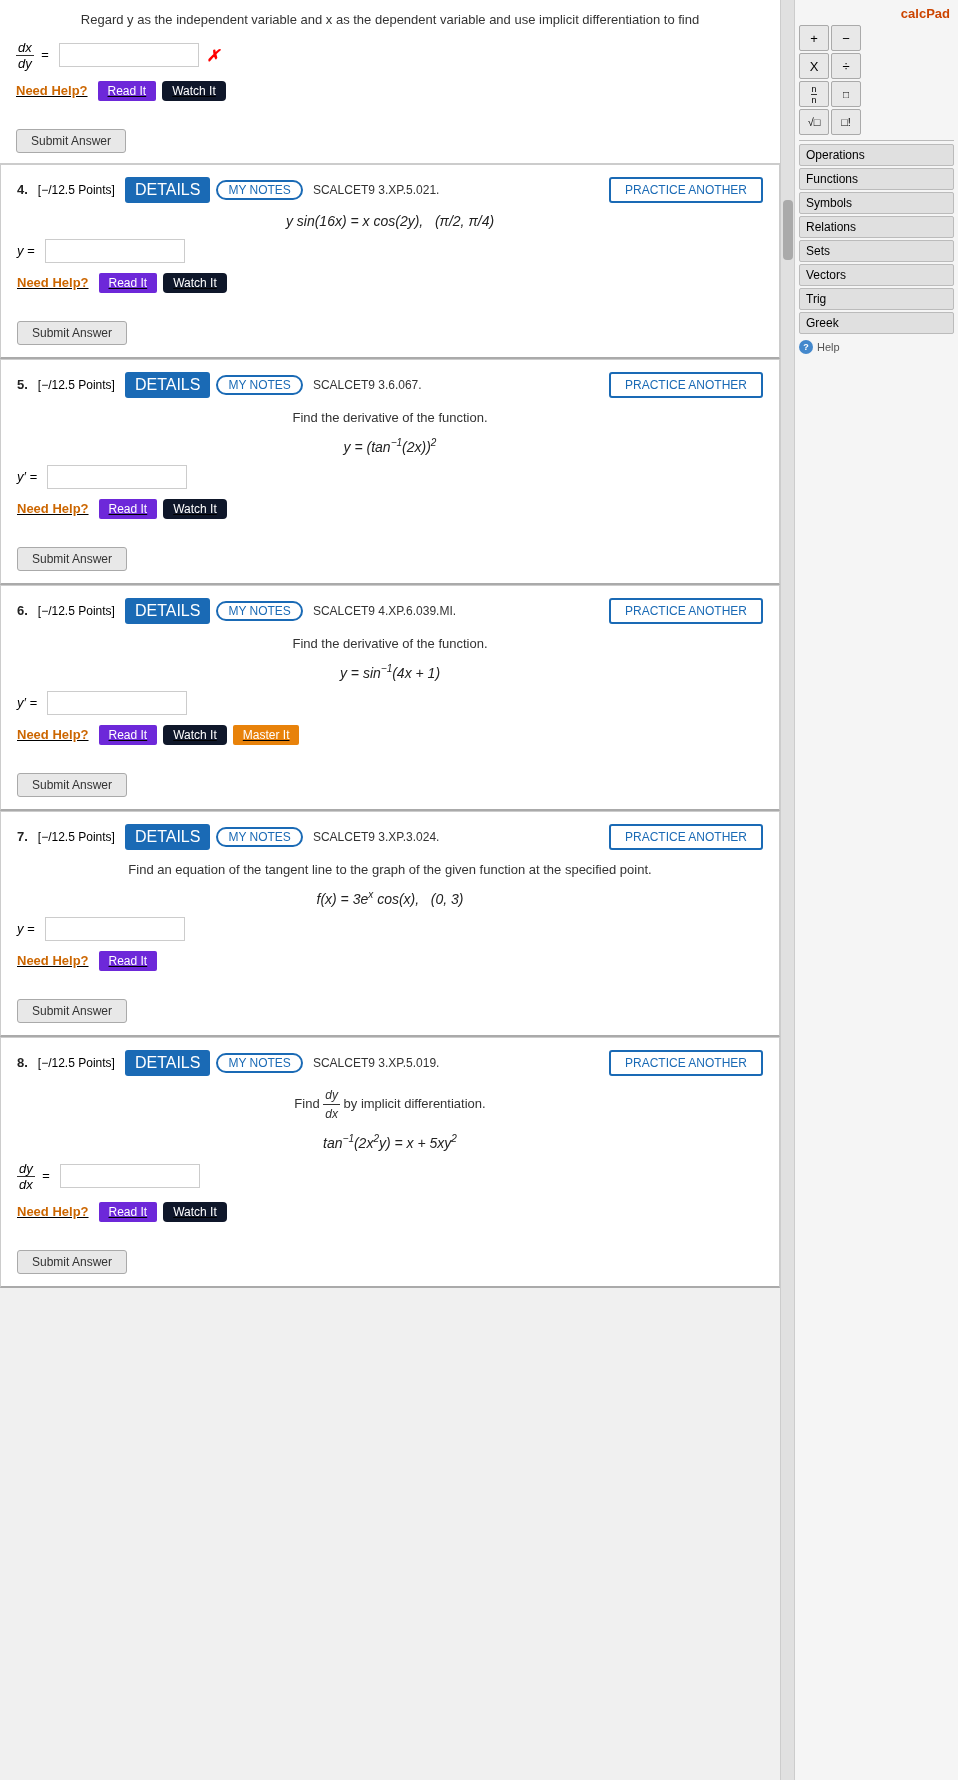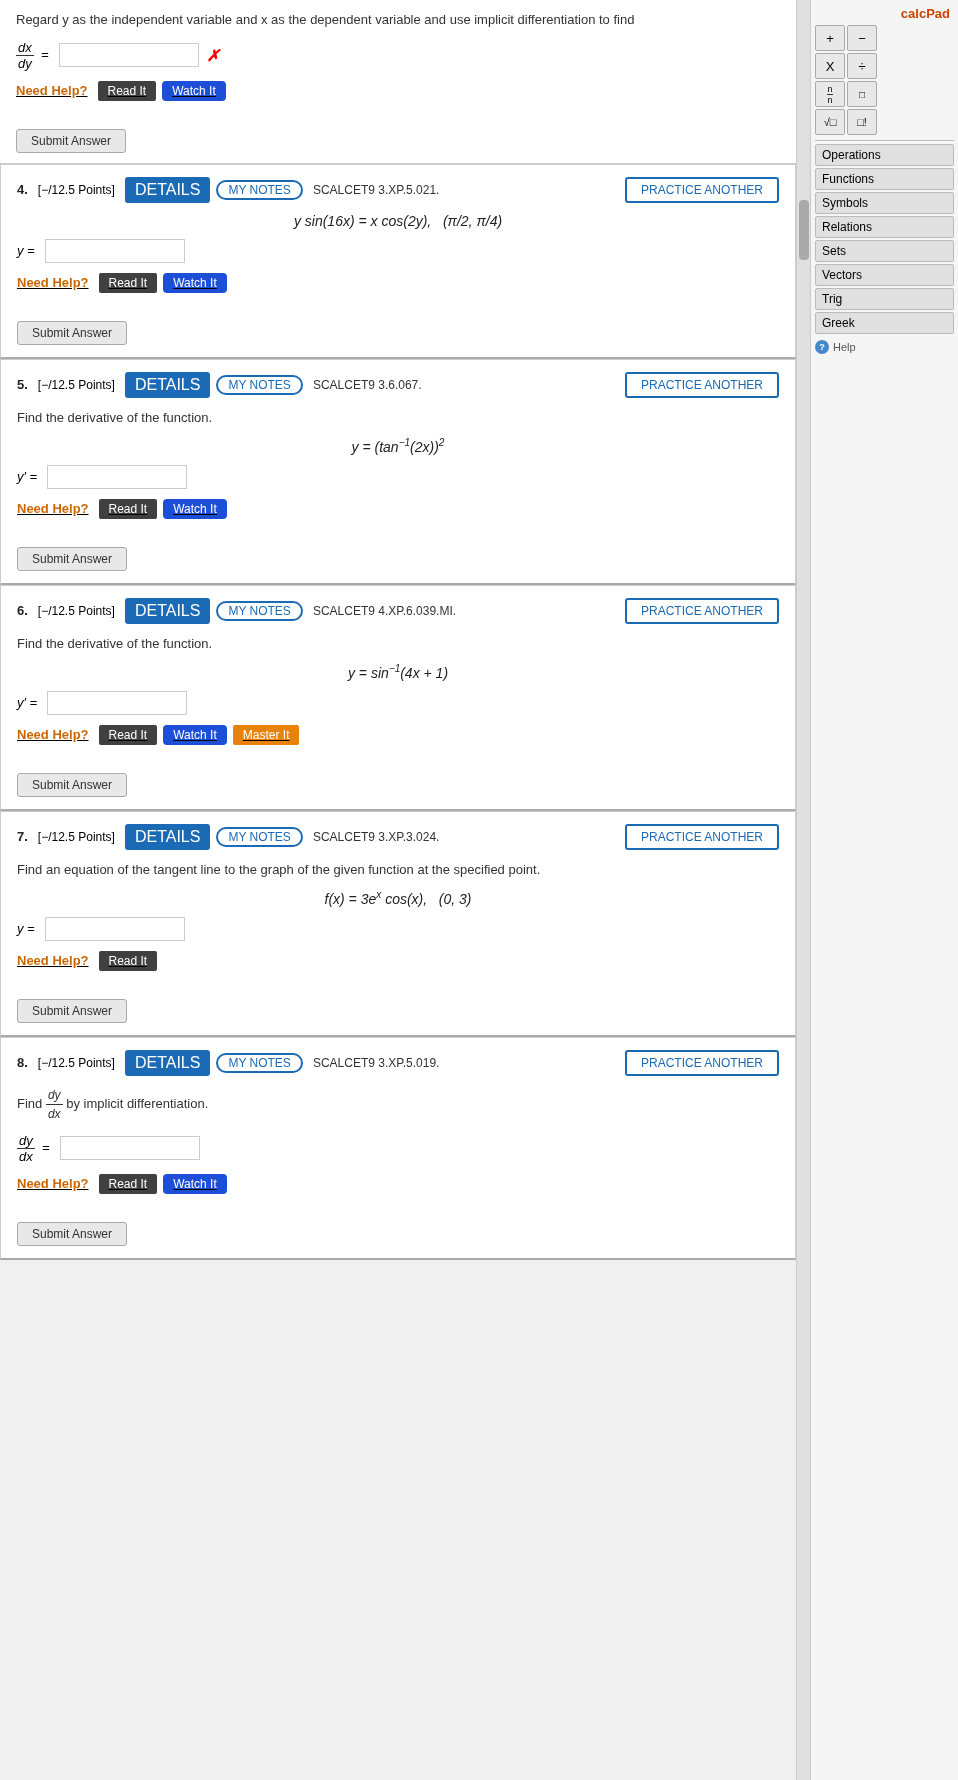--- a/index.html
+++ b/index.html
@@ -5,21 +5,21 @@
     * { box-sizing: border-box; margin: 0; padding: 0; }
     body {
       font-family: Arial, sans-serif;
       font-size: 13px;
       background: #f0f0f0;
       display: flex;
       flex-direction: row;
     }
 
     .calcpad-sidebar {
-      width: 148px;
+      width: 164px;
       background: #f5f5f5;
       border-left: 1px solid #ccc;
       display: flex;
       flex-direction: column;
       padding: 4px;
       font-size: 12px;
     }
 
     .calcpad-title {
       text-align: right;
@@ -119,20 +119,21 @@
       font-size: 12px;
       cursor: pointer;
       border-radius: 3px;
     }
 
     .problem-description {
       font-size: 13px;
       color: #333;
       margin-bottom: 10px;
       line-height: 1.5;
+      text-align: center;
     }
 
     .math-expression {
       font-style: italic;
       text-align: center;
       margin: 8px 0;
       font-size: 14px;
       color: #222;
     }
 
@@ -193,31 +194,31 @@
     }
 
     .need-help-label {
       color: #cc6600;
       font-weight: bold;
       font-size: 13px;
       margin-right: 4px;
     }
 
     .btn-readit {
-      background: #404040;
+      background: #6d28d9;
       color: white;
       border: none;
       padding: 3px 10px;
       font-size: 12px;
       cursor: pointer;
       border-radius: 2px;
     }
 
     .btn-watchit {
-      background: #1d4ed8;
+      background: #0f172a;
       color: white;
       border: none;
       padding: 3px 10px;
       font-size: 12px;
       cursor: pointer;
       border-radius: 4px;
     }
 
     .btn-masterit {
       background: #e8820a;
@@ -455,20 +456,23 @@
           <button class="btn-mynotes">MY NOTES</button>
           <span class="problem-code">SCALCET9 3.XP.5.019.</span>
           <button class="btn-practice">PRACTICE ANOTHER</button>
         </div>
         <p class="problem-description">
           Find <span style="display:inline-flex;flex-direction:column;align-items:center;vertical-align:middle;font-size:12px;font-style:italic;">
             <span style="border-bottom:1px solid #333;padding:0 2px;">dy</span>
             <span style="padding:0 2px;">dx</span>
           </span> by implicit differentiation.
         </p>
+        <div class="math-expression">
+          tan<sup>−1</sup>(2<em>x</em><sup>2</sup><em>y</em>) = <em>x</em> + 5<em>xy</em><sup>2</sup>
+        </div>
         <div class="answer-row">
           <span class="answer-label">
             <span class="fraction-container" style="font-style:italic;">
               <span class="fraction-top">dy</span>
               <span class="fraction-bottom">dx</span>
             </span>
             &nbsp;=
           </span>
           <input class="answer-input" type="text" value="" style="">
         </div>

